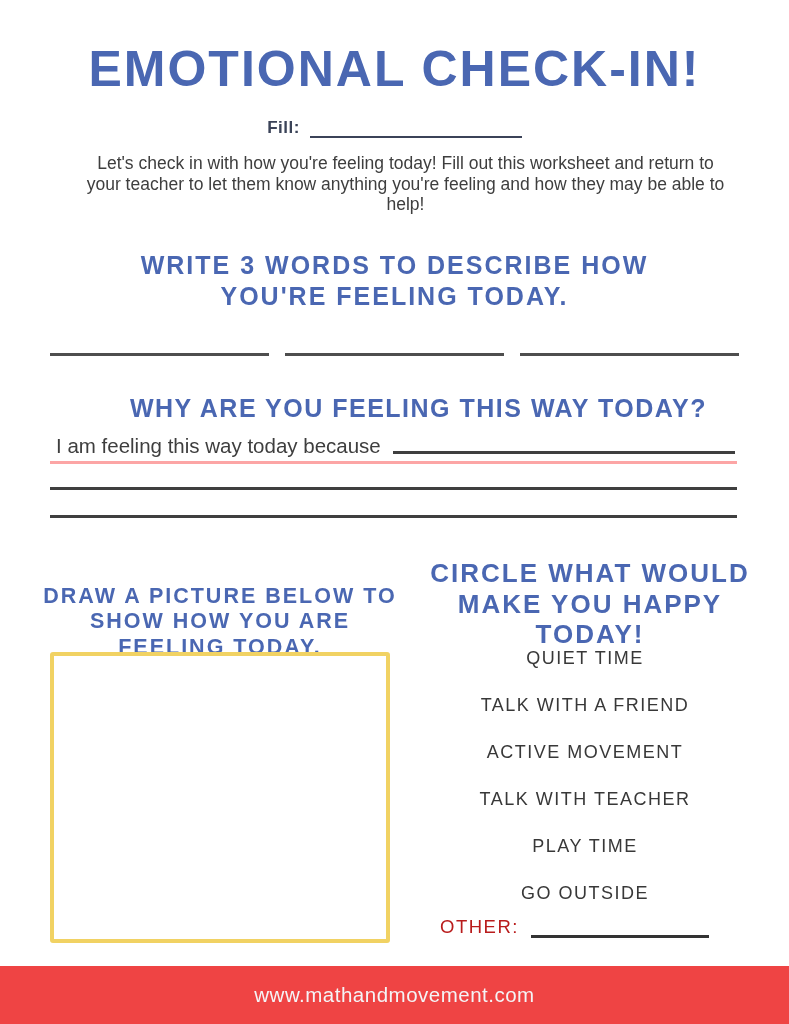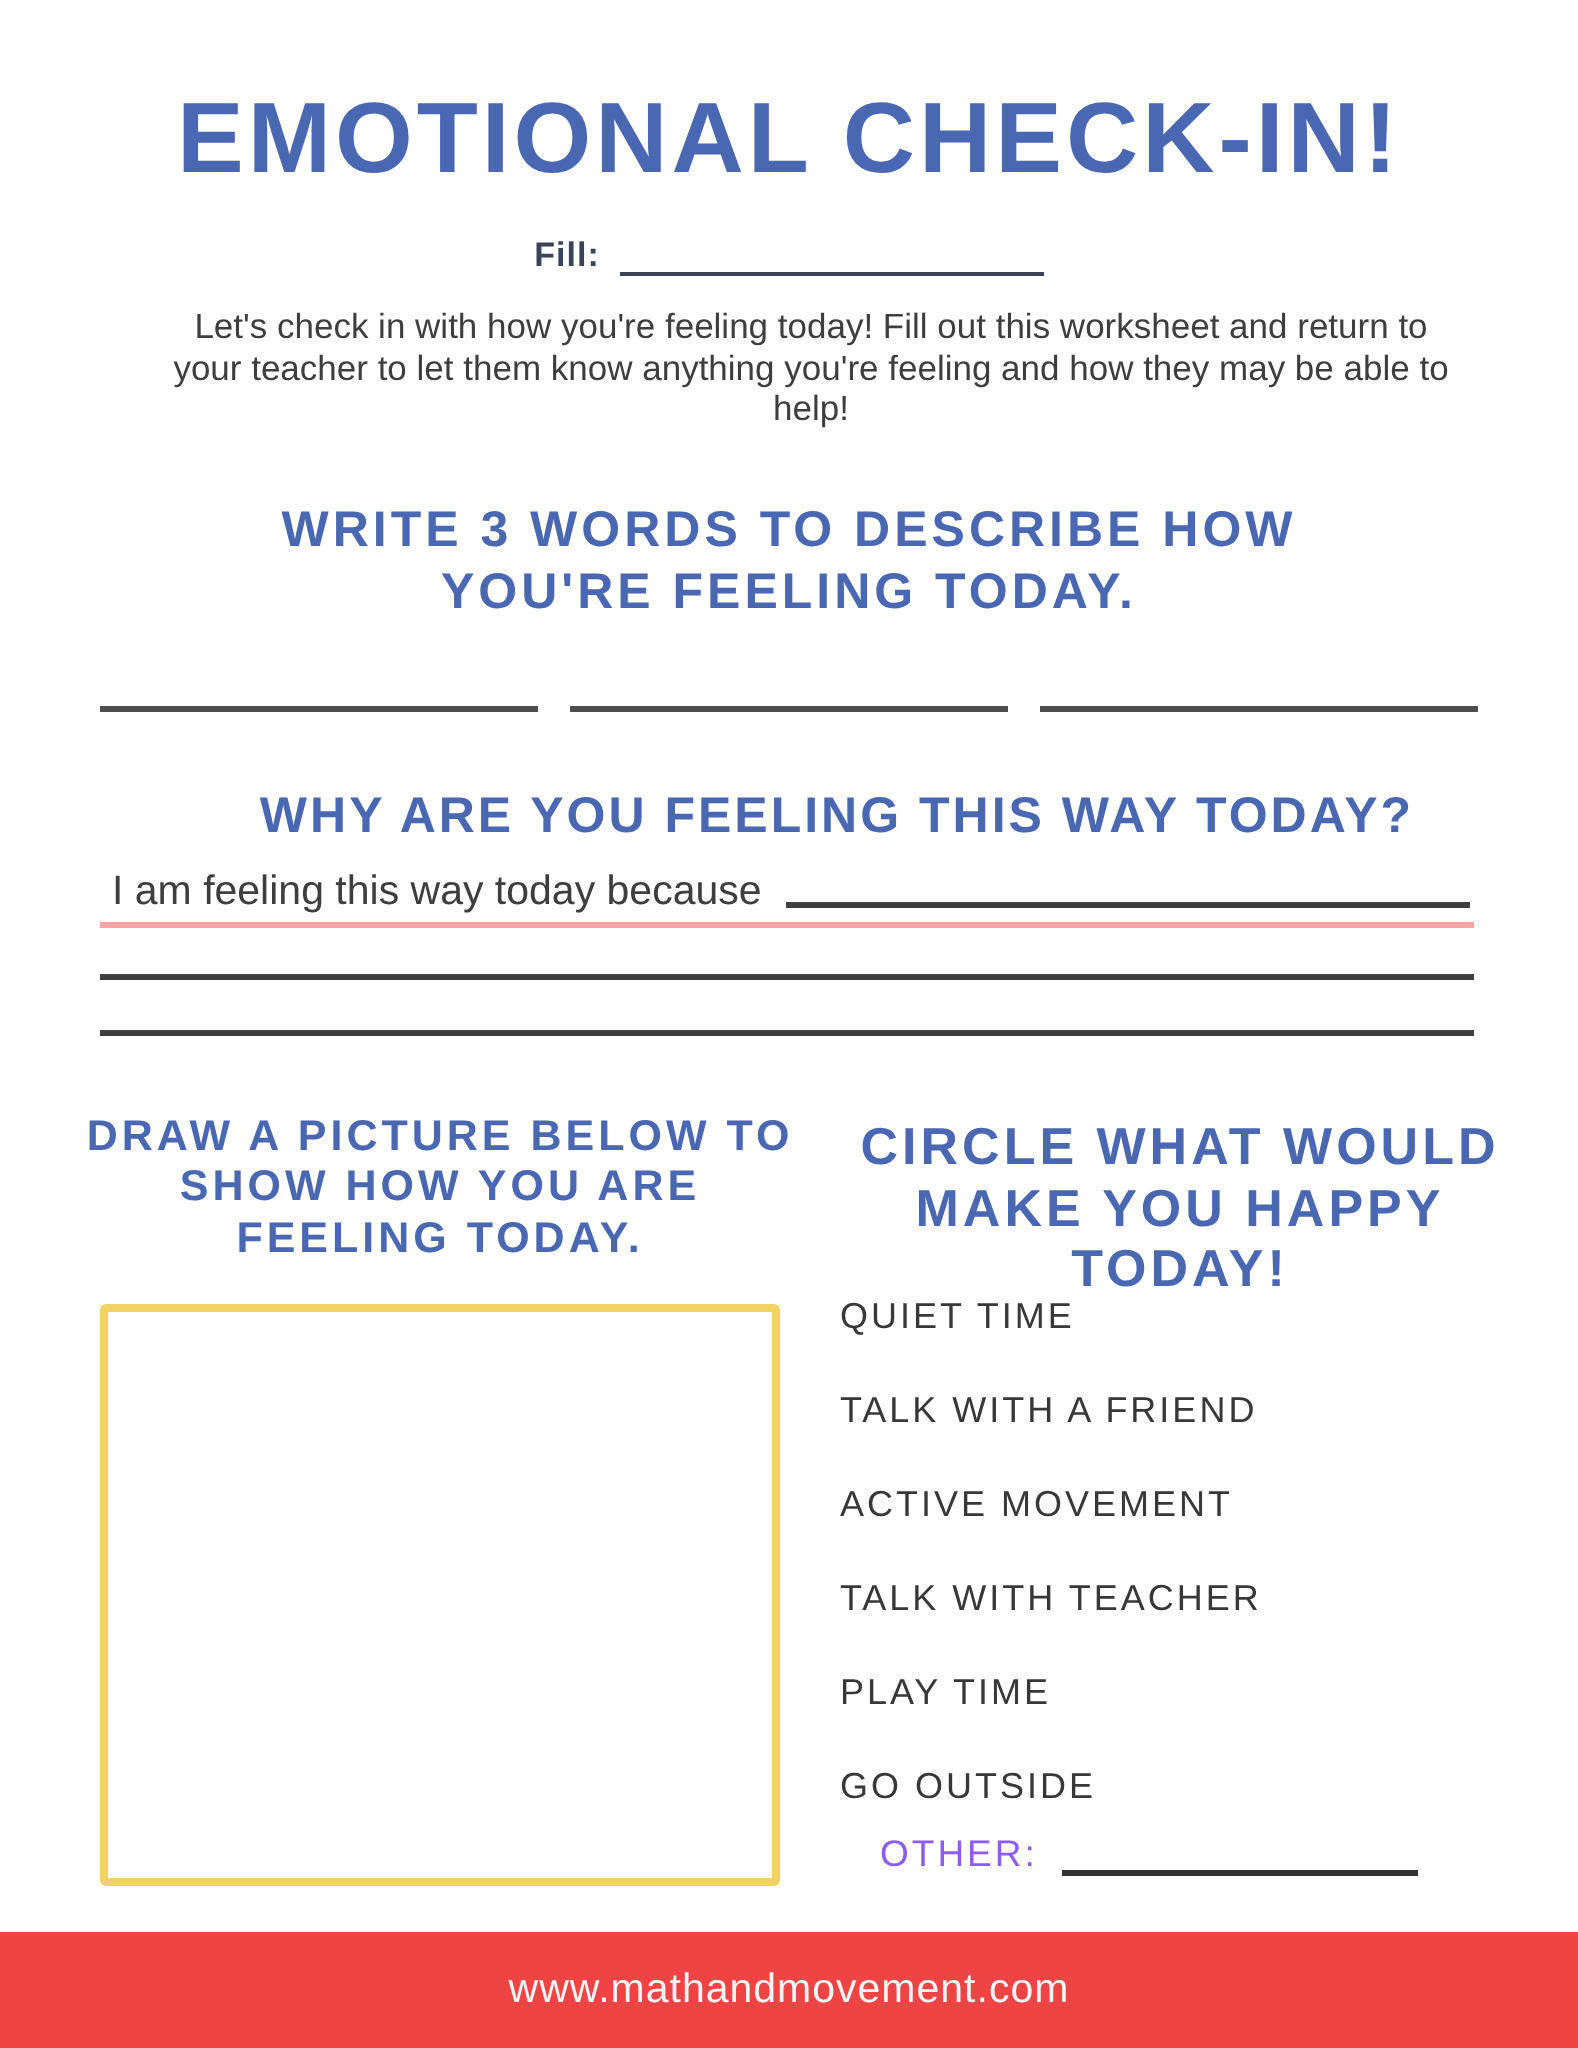--- a/index.html
+++ b/index.html
@@ -110,21 +110,21 @@
   .why-line {
     position: absolute;
     left: 50px; right: 52px;
     height: 28px;
     border-bottom: 3px solid #3f3f3f;
   }
   .why-line-2 { top: 462px; }
   .why-line-3 { top: 490px; }
   .h-draw {
     position: absolute;
-    top: 556px; left: 40px;
+    top: 584px; left: 40px;
     width: 360px;
     font-size: 21.5px;
     letter-spacing: 2px;
     line-height: 1.18;
   }
   .draw-box {
     position: absolute;
     top: 652px; left: 50px;
     width: 340px;
     height: 291px;
@@ -137,38 +137,38 @@
     top: 558px; left: 430px;
     width: 320px;
     font-size: 26px;
     letter-spacing: 2px;
     line-height: 1.18;
   }
   .options {
     position: absolute;
     top: 648px; left: 420px;
     width: 330px;
-    text-align: left;
+    text-align: center;
   }
   .option {
     font-size: 18px;
     letter-spacing: 1.5px;
     color: #383838;
     margin-bottom: 26px;
   }
   .other-row {
     position: absolute;
     top: 916px; left: 440px;
     display: flex;
     align-items: flex-end;
   }
   .other-label {
     font-size: 18.5px;
     letter-spacing: 1.5px;
-    color: #8b5cf6;
+    color: #b91c1c;
   }
   .other-line {
     width: 178px;
     height: 16px;
     margin-left: 12px;
     border-bottom: 3px solid #333333;
   }
   .footer {
     position: absolute;
     top: 966px; left: 0;

